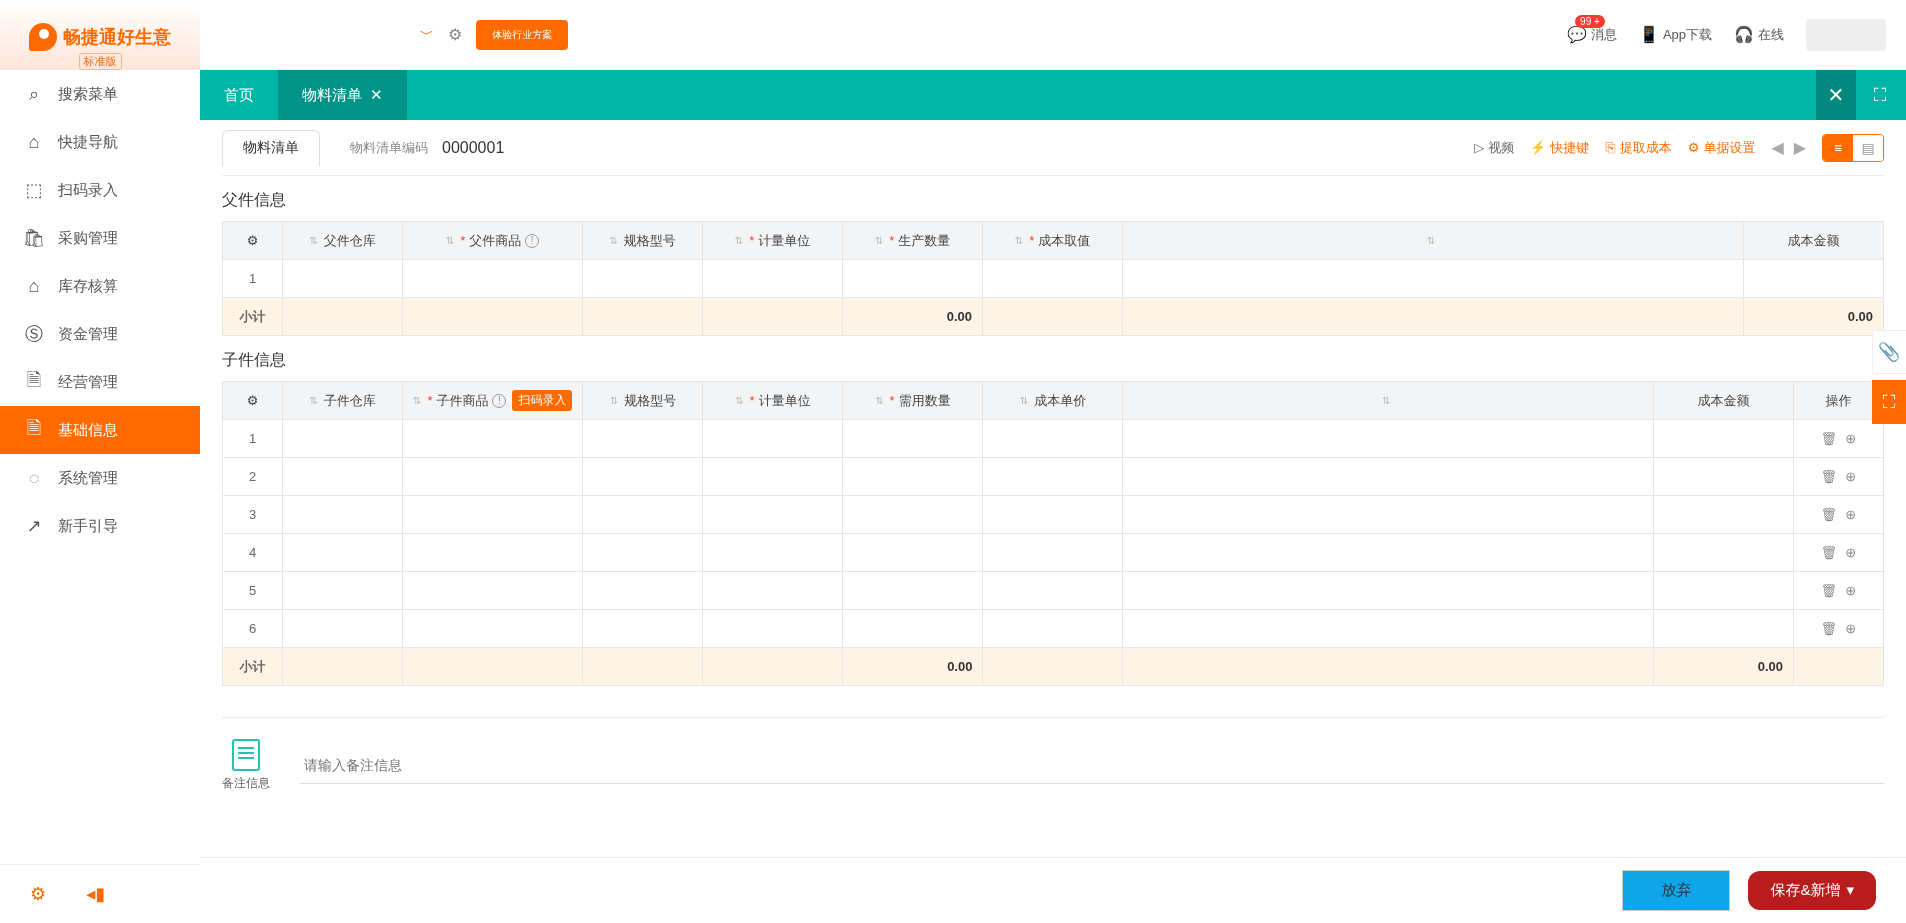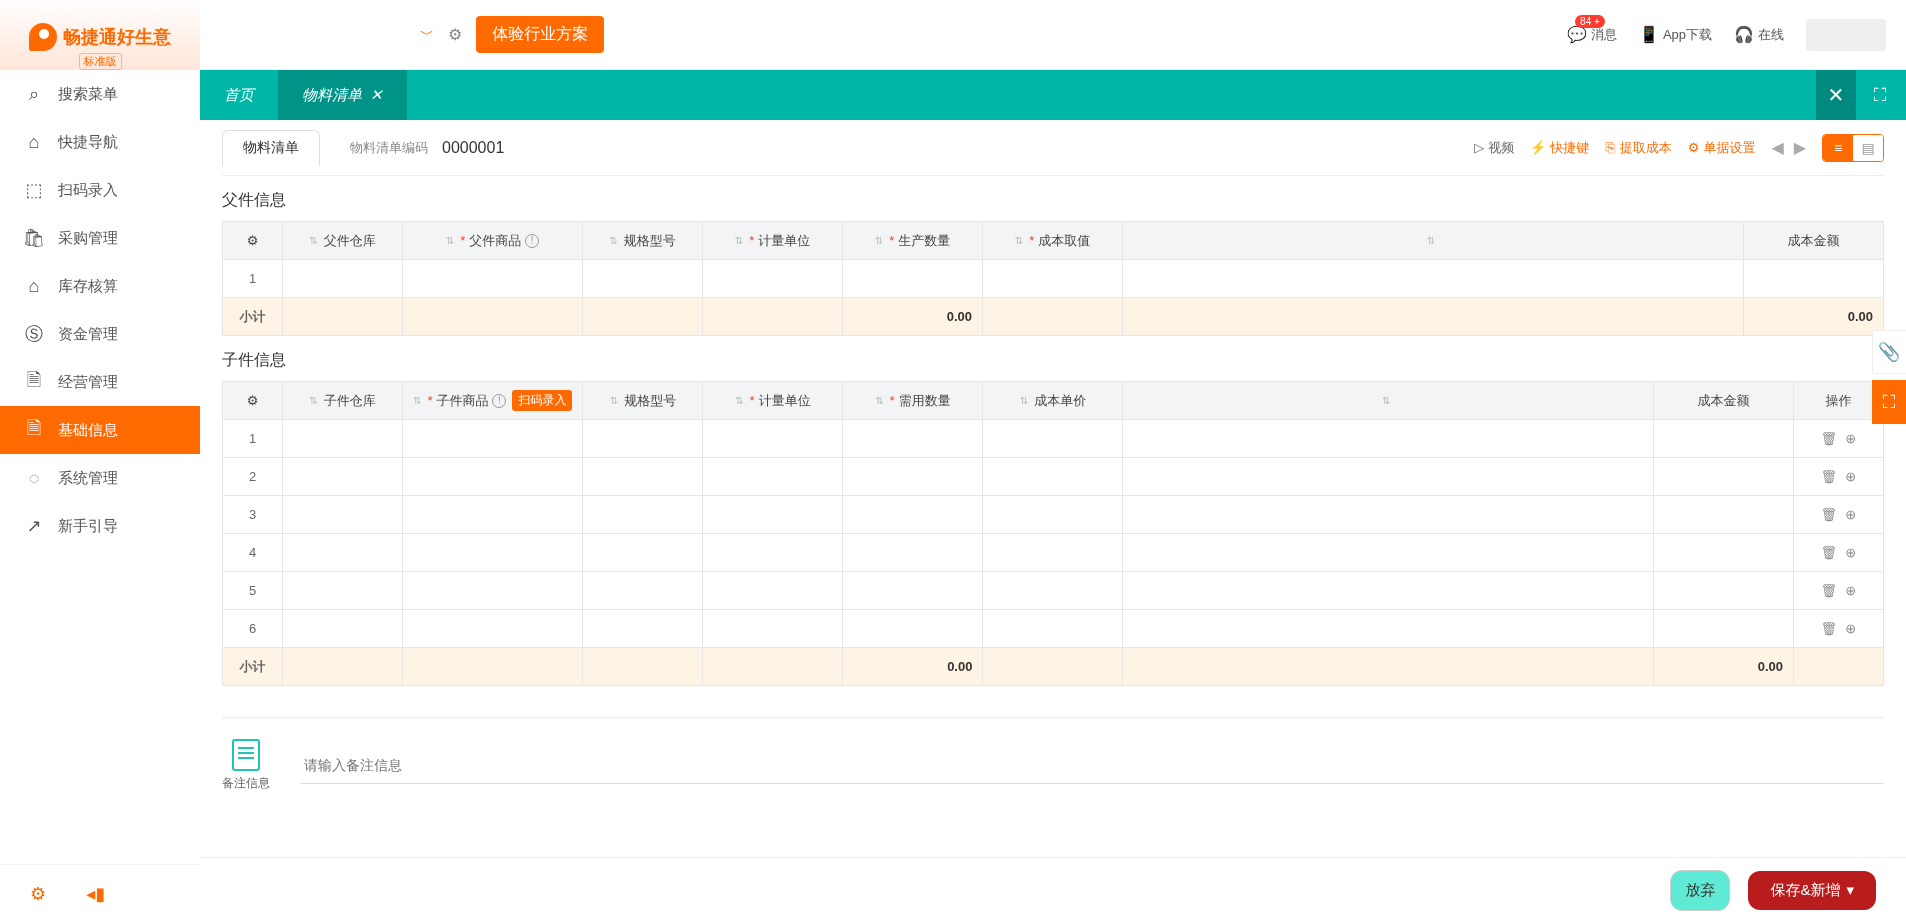--- a/index.html
+++ b/index.html
@@ -10,37 +10,37 @@
 .logo-block { width: 200px; display: flex; flex-direction: column; align-items: center; justify-content: flex-end; background: linear-gradient(#fff, #ffe5d8); height: 70px; }
 .logo-row { display: flex; align-items: center; gap: 6px; }
 .logo-mark { width: 28px; height: 28px; background: #ff6a00; border-radius: 50% 50% 50% 10%; position: relative; }
 .logo-mark::after { content: ""; position: absolute; width: 10px; height: 10px; background: #fff; border-radius: 50%; top: 6px; left: 10px; }
 .logo-text { color: #ff6a00; font-weight: bold; font-size: 18px; }
 .logo-sub { font-size: 11px; color: #ff6a00; border: 1px solid #ffb58a; border-radius: 3px; padding: 0 4px; margin-top: 2px; }
 .top-center { flex: 1; display: flex; align-items: center; gap: 14px; padding-left: 40px; }
 .dropdown-mock { display: flex; align-items: center; gap: 180px; }
 .chevron-down { color: #ff6a00; font-size: 14px; }
 .gear-icon { color: #888; font-size: 16px; }
-.promo-btn { background: #ff6a00; color: #fff; border: none; border-radius: 4px; padding: 8px 16px; font-size: 16px; cursor: pointer; }
+.promo-btn { background: #ff6a00; color: #fff; border: none; border-radius: 4px; padding: 8px 16px; font-size: 10px; cursor: pointer; }
 .top-right { display: flex; align-items: center; gap: 22px; margin-left: auto; }
 .tr-item { display: flex; align-items: center; gap: 4px; color: #555; font-size: 13px; cursor: pointer; position: relative; }
 .tr-icon { font-size: 16px; color: #666; }
 .badge-99 { position: absolute; top: -10px; left: 8px; background: #ff3b30; color: #fff; font-size: 10px; padding: 1px 5px; border-radius: 8px; }
 .avatar-box { width: 80px; height: 32px; background: #eee; border-radius: 4px; }
 
 
 .sidebar { position: absolute; top: 70px; left: 0; bottom: 0; width: 200px; background: #fff; display: flex; flex-direction: column; }
 .side-item { display: flex; align-items: center; gap: 14px; padding: 14px 24px; color: #555; font-size: 15px; cursor: pointer; }
 .side-item.active { background: #ff6a00; color: #fff; }
 .side-icon { width: 20px; height: 20px; display: inline-flex; align-items: center; justify-content: center; font-size: 18px; }
 .side-foot { margin-top: auto; display: flex; gap: 40px; padding: 18px 30px; color: #ff6a00; font-size: 18px; border-top: 1px solid #f0f0f0; }
 
 
 .tabstrip { position: absolute; top: 70px; left: 200px; right: 0; height: 50px; background: #00b6a7; display: flex; align-items: stretch; color: #fff; }
-.tab { padding: 0 24px; display: flex; align-items: center; gap: 8px; font-size: 15px; cursor: pointer; font-style: italic; }
+.tab { padding: 0 24px; display: flex; align-items: center; gap: 8px; font-size: 15px; cursor: pointer; }
 .tab.active { background: #009489; }
 .tab-right { margin-left: auto; display: flex; align-items: center; gap: 4px; padding-right: 6px; }
 .tab-close-big { width: 40px; height: 50px; display: flex; align-items: center; justify-content: center; background: #008a7f; font-size: 20px; cursor: pointer; }
 .tab-expand { width: 40px; height: 50px; display: flex; align-items: center; justify-content: center; font-size: 18px; cursor: pointer; }
 
 
 .content { position: absolute; top: 120px; left: 200px; right: 0; bottom: 0; background: #fff; overflow: auto; }
 .content-inner { padding: 0 22px 80px; }
 .doc-head { display: flex; align-items: center; height: 56px; border-bottom: 1px solid #eee; }
 .doc-tab { padding: 8px 20px; border: 1px solid #ddd; border-bottom: 2px solid #fff; border-radius: 6px 6px 0 0; font-size: 14px; color: #333; position: relative; top: 1px; }
@@ -75,21 +75,21 @@
 
 
 .notes { display: flex; align-items: center; gap: 30px; margin-top: 30px; padding: 20px 0; border-top: 3px solid #f5f5f5; }
 .notes-side { display: flex; flex-direction: column; align-items: center; color: #666; font-size: 12px; }
 .notes-icon { width: 28px; height: 32px; border: 2px solid #20c4b4; border-radius: 3px; position: relative; margin-bottom: 4px; }
 .notes-icon::before { content: ""; position: absolute; top: 6px; left: 4px; right: 4px; height: 2px; background: #20c4b4; box-shadow: 0 5px #20c4b4, 0 10px #20c4b4; }
 .notes-input { flex: 1; border: none; border-bottom: 1px solid #ddd; padding: 10px 4px; font-size: 14px; outline: none; }
 
 
 .footbar { position: absolute; bottom: 0; left: 200px; right: 0; height: 66px; background: #fff; border-top: 1px solid #eee; display: flex; align-items: center; justify-content: flex-end; gap: 18px; padding: 0 30px; }
-.btn-outline { border: 1px solid #ccc; background: #5eead4; color: #333; padding: 10px 14px; border-radius: 12px; font-size: 15px; cursor: pointer; }
+.btn-outline { border: 1px solid #ccc; background: #0ea5e9; color: #333; padding: 10px 38px; border-radius: 0; font-size: 15px; cursor: pointer; }
 .btn-primary { background: #b91c1c; color: #fff; border: none; padding: 10px 22px; border-radius: 12px; font-size: 15px; cursor: pointer; display: flex; align-items: flex-start; gap: 6px; }
 
 
 .float-right { position: absolute; right: 0; top: 330px; display: flex; flex-direction: column; gap: 6px; }
 .fr-btn { width: 34px; height: 44px; display: flex; align-items: center; justify-content: center; color: #888; font-size: 18px; cursor: pointer; background: #fff; border: 1px solid #eee; border-right: none; }
 .fr-btn.orange { background: #ff6a00; color: #fff; border: none; }
 
 
 .w60{width:60px}.w120{width:120px}.w180{width:180px}.w140{width:140px}.wop{width:90px}
 th .th-inner{display:flex;align-items:center;justify-content:center;gap:2px}
@@ -111,21 +111,21 @@
       <span></span>
       <span class="chevron-down">﹀</span>
     </div>
     <span class="gear-icon">⚙</span>
     <button class="promo-btn">体验行业方案</button>
   </div>
   <div class="top-right">
     <div class="tr-item">
       <span class="tr-icon">💬</span>
       <span>消息</span>
-      <span class="badge-99">84 +</span>
+      <span class="badge-99">99 +</span>
     </div>
     <div class="tr-item">
       <span class="tr-icon">📱</span>
       <span>App下载</span>
     </div>
     <div class="tr-item">
       <span class="tr-icon">🎧</span>
       <span>在线</span>
     </div>
     <div class="avatar-box"></div>

